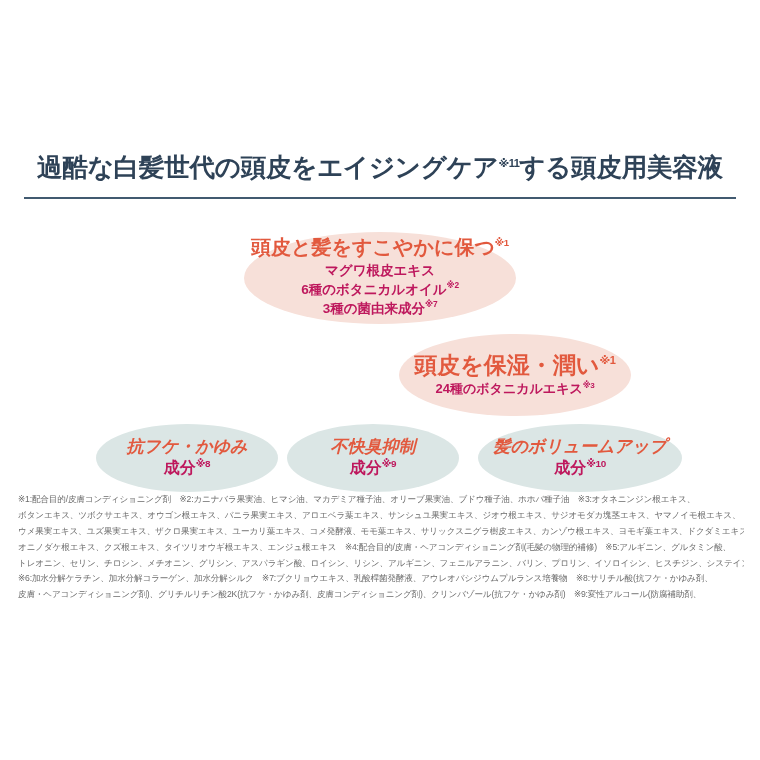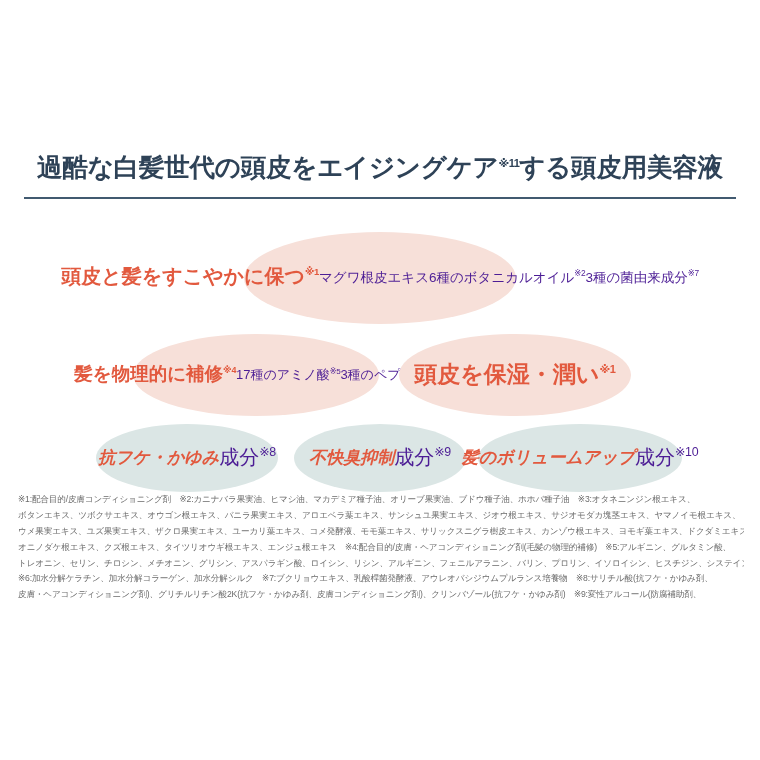--- a/index.html
+++ b/index.html
@@ -52,42 +52,42 @@
     width: 712px;
     height: 2px;
     background: #415a70;
   }
 
   
   .ellipse {
     position: absolute;
     border-radius: 50%;
     display: flex;
-    flex-direction: row;
+    flex-direction: column;
     align-items: center;
     justify-content: center;
     text-align: center;
   }
   .ellipse.pink { background: #f7e0d9; }
   .ellipse.teal { background: #dbe6e5; }
 
   .head {
     color: #e2593e;
     font-weight: bold;
     white-space: nowrap;
     line-height: 1.15;
   }
   .head .sup {
     font-size: 0.48em;
     vertical-align: super;
     letter-spacing: -0.3px;
   }
   .sub {
-    color: #4c1d95;
-    font-weight: normal;
+    color: #be185d;
+    font-weight: bold;
     white-space: nowrap;
     line-height: 1.38;
   }
   .sub .sup {
     font-size: 0.62em;
     vertical-align: super;
     letter-spacing: -0.3px;
   }
 
   
@@ -131,37 +131,37 @@
   #ell-moisture .sub { font-size: 13px; }
 
   
   #ell-dandruff {
     left: 96px;
     top: 424px;
     width: 182px;
     height: 68px;
   }
   #ell-odor {
-    left: 294px;
+    left: 287px;
     top: 424px;
     width: 172px;
     height: 68px;
   }
   #ell-volume {
     left: 478px;
     top: 424px;
     width: 204px;
     height: 68px;
   }
   .ellipse.teal .head {
     font-size: 17px;
     margin-bottom: 1px;
     font-style: italic;
   }
-  .ellipse.teal .sub { font-size: 20px; }
+  .ellipse.teal .sub { font-size: 16px; }
 
   
   .footnotes {
     position: absolute;
     top: 492px;
     left: 18px;
     width: 726px;
     color: #6b6b6b;
     font-size: 8.6px;
     line-height: 1.85;
@@ -192,35 +192,27 @@
       <span>マグワ根皮エキス</span><span class="sup"></span>
     </div>
     <div class="sub">
       <span>6種のボタニカルオイル</span><span class="sup">※2</span>
     </div>
     <div class="sub">
       <span>3種の菌由来成分</span><span class="sup">※7</span>
     </div>
   </div>
 
-  <div class="ellipse pink" id="ell-repair">
-    <div class="head">
-      <span>髪を物理的に補修</span><span class="sup">※4</span>
-    </div>
-    <div class="sub">
-      <span>17種のアミノ酸</span><span class="sup">※5</span>
-    </div>
-    <div class="sub">
-      <span>3種のペプチド</span><span class="sup">※6</span>
-    </div>
-  </div>
 
   <div class="ellipse pink" id="ell-moisture">
     <div class="head">
       <span>頭皮を保湿・潤い</span><span class="sup">※1</span>
+    </div>
+    <div class="sub">
+      <span>24種のボタニカルエキス</span><span class="sup">※3</span>
     </div>
   </div>
 
   <div class="ellipse teal" id="ell-dandruff">
     <div class="head">
       <span>抗フケ・かゆみ</span><span class="sup"></span>
     </div>
     <div class="sub">
       <span>成分</span><span class="sup">※8</span>
     </div>

